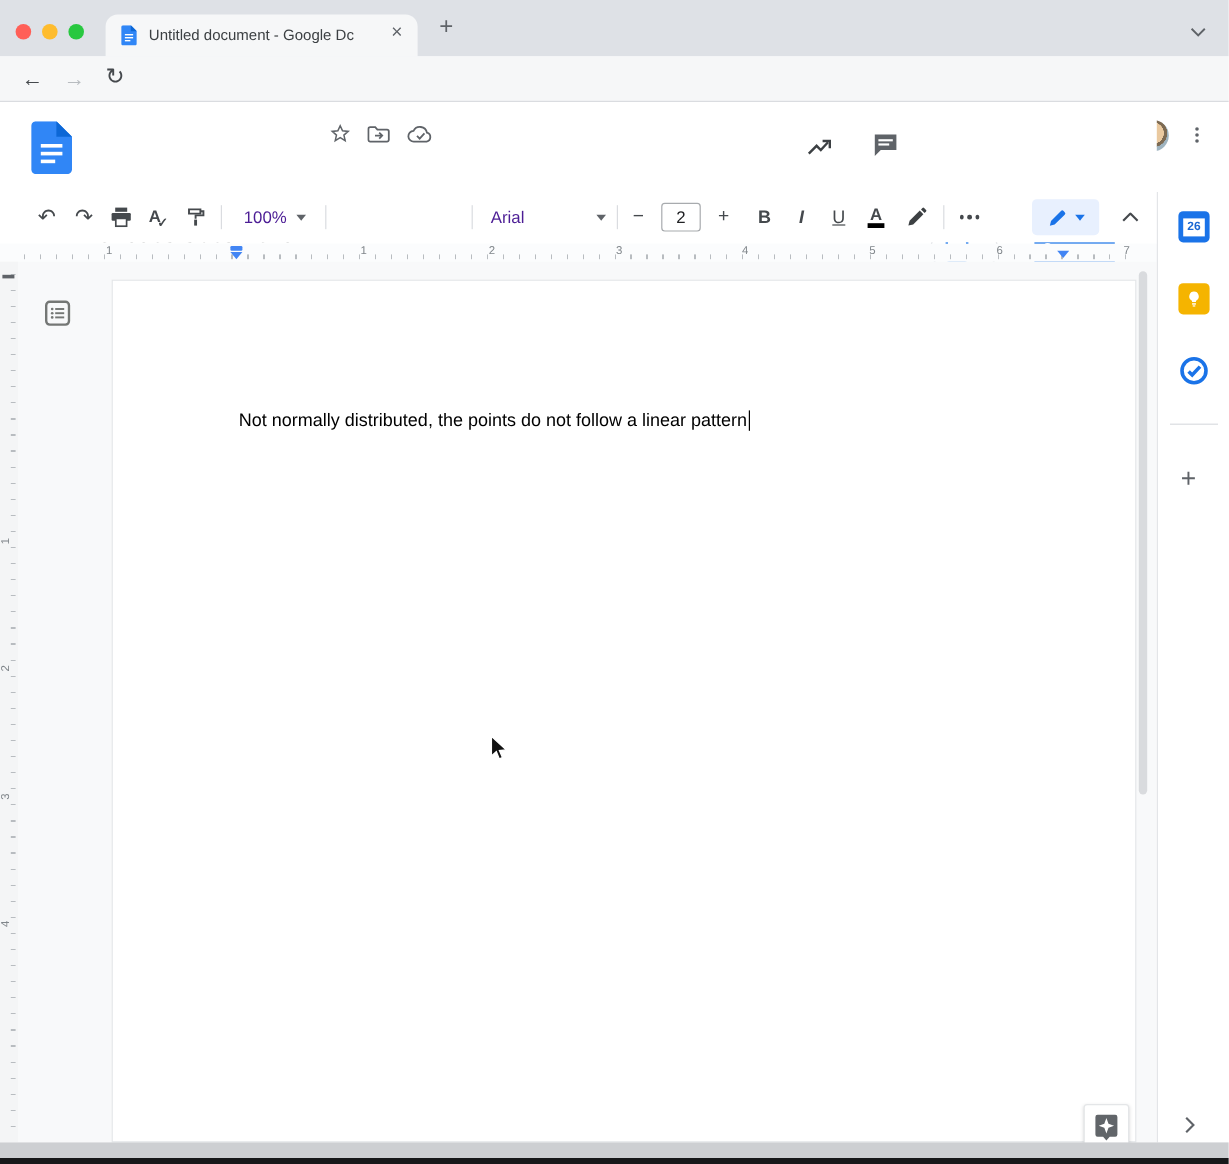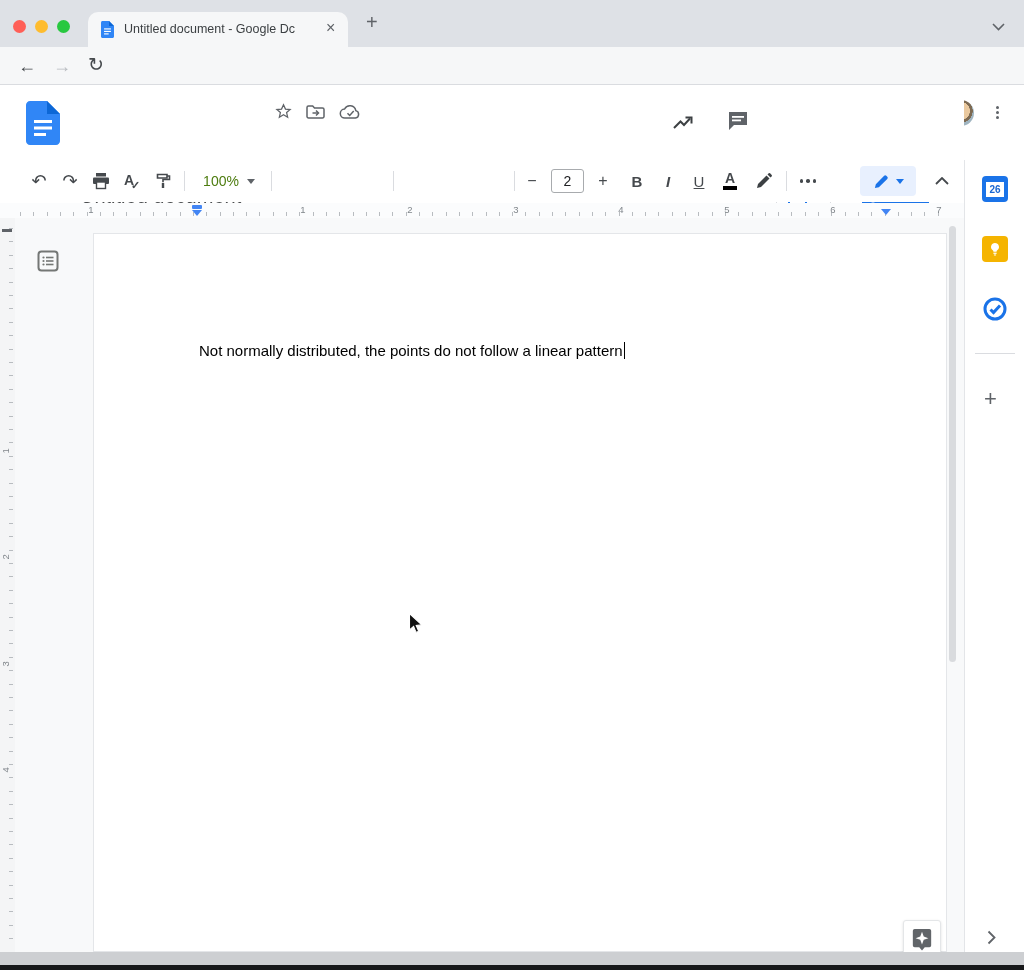--- a/index.html
+++ b/index.html
@@ -37,21 +37,21 @@
        display:flex; align-items:center; justify-content:center; gap:6px; color:#fff; font-size:14px; font-weight:bold; }
   #avatar-lg { left:971px; top:106px; width:32px; height:32px; border-radius:50%;
        background:radial-gradient(circle at 50% 42%, #eac99f 0 44%, #7d6a52 45% 58%, #9fb4c0 59%); }
 
   
   #docs-toolbar { left:0; top:160px; width:964px; height:42px; background:#fff; }
   .tb { position:absolute; top:0; height:42px; display:flex; align-items:center; justify-content:center; color:#45494d; }
   .sep { position:absolute; top:11px; width:1px; height:20px; background:#dadce0; }
   .caret { width:0; height:0; border-left:4px solid transparent; border-right:4px solid transparent;
        border-top:5px solid #5f6368; display:inline-block; }
-  .tb-label { font-size:14px; color:#4d7c0f; }
+  .tb-label { font-size:14px; color:#4c1d95; }
   #size-box { left:551px; top:9px; width:33px; height:24px; border:1px solid #a8abae; border-radius:3px;
        font-size:14px; display:flex; align-items:center; justify-content:center; color:#202124; }
   #btn-bold { font-weight:bold; font-size:15px; }
   #btn-italic { font-style:italic; font-size:15px; font-weight:bold; }
   #btn-underline { text-decoration:underline; font-size:15px; }
   #color-A { font-size:14px; font-weight:bold; line-height:13px; }
   #color-bar { width:14px; height:3.5px; background:#000; margin-top:1px; }
   .hdots { display:flex; gap:3px; }
   .hdots span { width:3.5px; height:3.5px; border-radius:50%; background:#45494d; }
   #mode-btn { left:860px; top:6px; width:56px; height:30px; background:#e8f0fe; border-radius:4px;
@@ -251,20 +251,24 @@
     <div class="sep" style="left:184px"></div>
 
     <div class="tb" style="left:193px;width:72px;gap:8px">
       <span class="tb-label">100%</span>
       <span class="caret"></span>
     </div>
     <div class="sep" style="left:271px"></div>
 
     <div class="sep" style="left:393px"></div>
 
+    <div class="tb" style="left:405px;width:104px;justify-content:space-between;padding:0 4px">
+      <span class="tb-label">Arial</span>
+      <span class="caret"></span>
+    </div>
     <div class="sep" style="left:514px"></div>
 
     <div class="tb" style="left:522px;width:20px;font-size:16px">−</div>
     <div id="size-box" class="abs">2</div>
     <div class="tb" style="left:593px;width:20px;font-size:16px">+</div>
 
     <div class="tb" style="left:626px;width:22px" id="btn-bold">B</div>
     <div class="tb" style="left:657px;width:22px" id="btn-italic">I</div>
     <div class="tb" style="left:688px;width:22px" id="btn-underline">U</div>
     <div class="tb" style="left:719px;width:22px;flex-direction:column">

